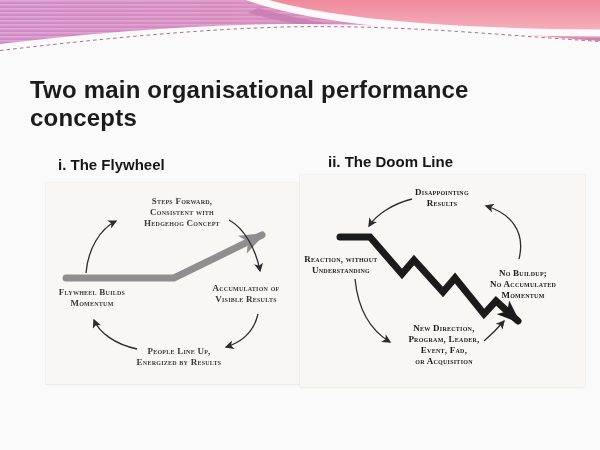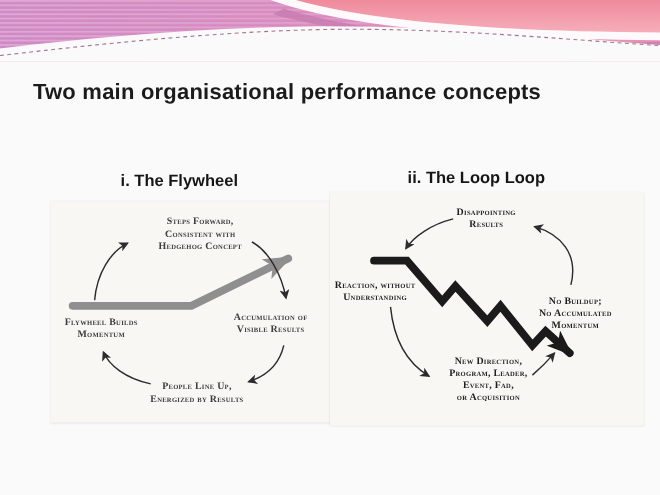--- a/index.html
+++ b/index.html
@@ -6,25 +6,25 @@
   body{width:600px;height:450px;overflow:hidden;background:#fbfafa;
        font-family:"Liberation Sans", sans-serif;}
   .slide{position:relative;width:600px;height:450px;background:#fbfafa;}
 
   
   .hdr{position:absolute;left:0;top:0;width:600px;height:56px;}
   .hdr svg{display:block;}
 
   
   .title{position:absolute;left:30px;top:60px;width:540px;
-         font-size:20px;font-weight:700;color:#1b1b1b;letter-spacing:.2px;}
+         font-size:24px;font-weight:700;color:#1b1b1b;letter-spacing:.2px;}
 
   
   .subhead{position:absolute;font-size:15px;font-weight:700;color:#161616;
-           width:210px;text-align:center;}
+           width:210px;}
   .subhead.fly{left:58px;top:144px;}
   .subhead.doom{left:328px;top:141px;}
 
   
   .panel{position:absolute;background:#f8f7f4;box-shadow:0 0 0 1px rgba(0,0,0,0.025),0 1px 2px rgba(0,0,0,0.05);}
   .panel.fly{left:46px;top:183px;width:263px;height:201px;}
   .panel.doom{left:300px;top:175px;width:285px;height:212px;text-align:center;}
   .panel svg{display:block;}
 
   .dlabel{font-family:"Liberation Serif", serif;font-weight:700;
@@ -76,21 +76,21 @@
 
       <path d="M0,44 C90,33 190,25 280,24 C400,23 500,33 600,41 L600,58 L0,58 Z" fill="#fbfafa"></path>
 
       <path d="M0,50.5 C90,40 190,29.5 285,27 C400,24.5 500,35 600,41.5" fill="none" stroke-width="1" stroke-dasharray="3.5 3.2" opacity="0.75" stroke="#87456b"></path>
     </svg>
   </div>
 
   <h1 class="title">Two main organisational performance concepts</h1>
 
   <h2 class="subhead fly">i. The Flywheel</h2>
-  <h2 class="subhead doom">ii. The Loop Loop</h2>
+  <h2 class="subhead doom">ii. The Doom Line</h2>
 
   <div class="panel fly">
     <svg width="263" height="201" viewBox="0 0 263 201">
       <defs>
         <marker id="bigGray" viewBox="0 0 13 10" markerWidth="26" markerHeight="21" refX="11" refY="5" orient="auto" markerUnits="userSpaceOnUse">
           <path d="M0,0 L13,5 L0,10 L3.2,5 Z" fill="#8f8f8f"></path>
         </marker>
         <marker id="vSmall" viewBox="0 0 10 10" markerWidth="10" markerHeight="9" refX="8.5" refY="5" orient="auto" markerUnits="userSpaceOnUse">
           <path d="M0,0 L10,5 L0,10 L2.6,5 Z" fill="#2c2c2c"></path>
         </marker>

